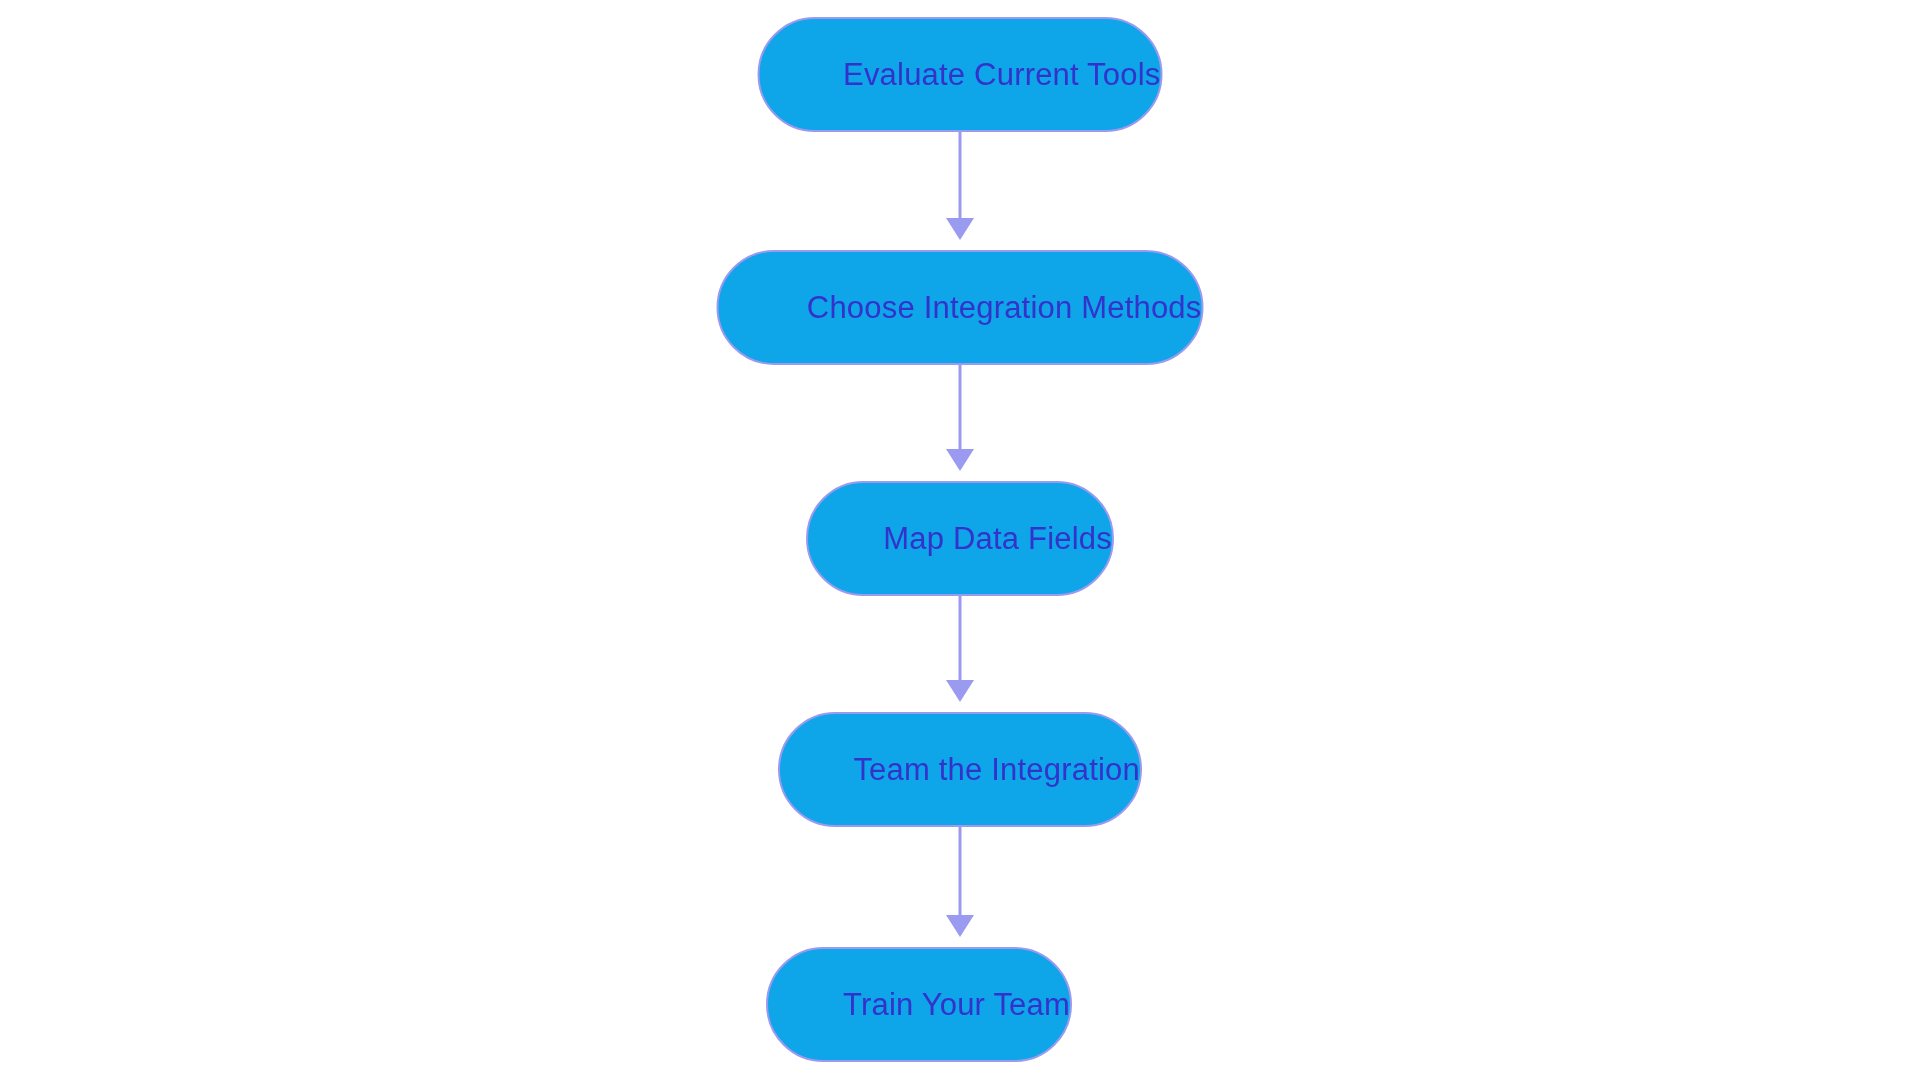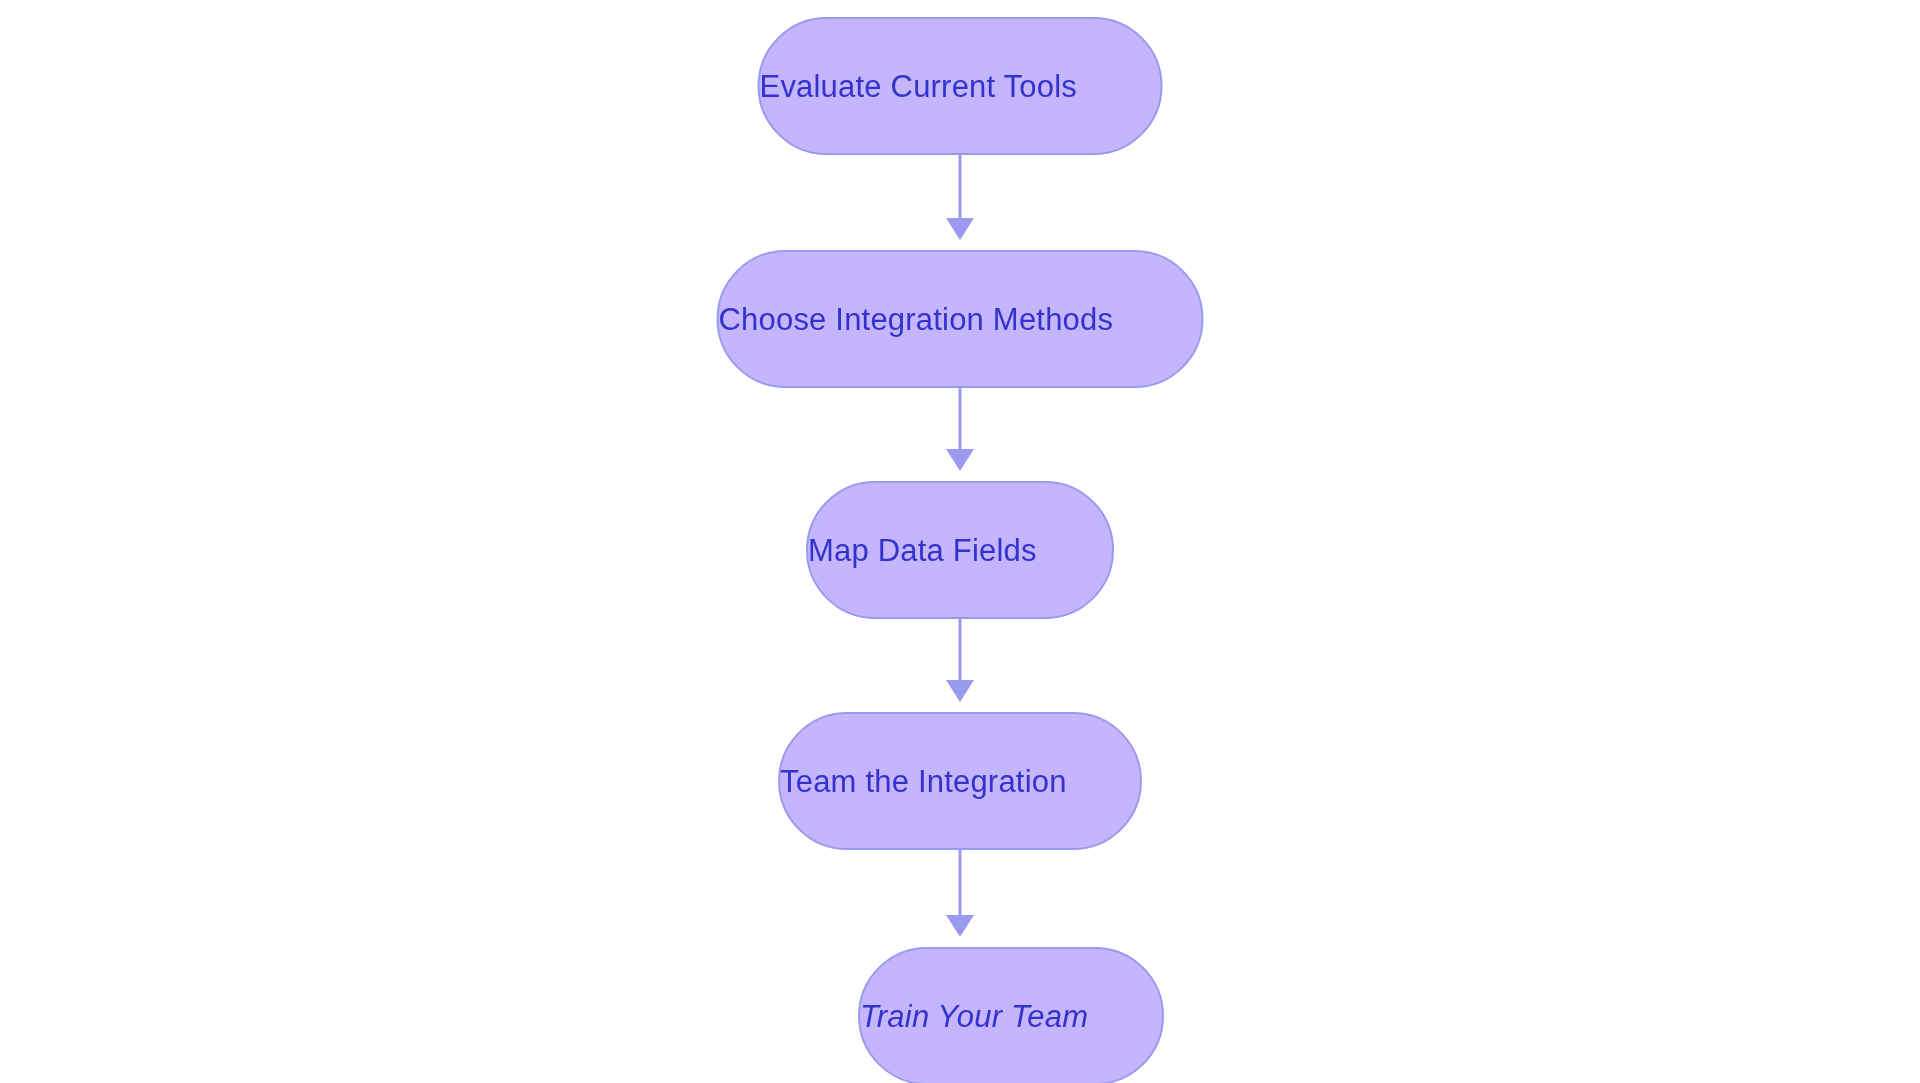--- a/index.html
+++ b/index.html
@@ -39,25 +39,25 @@
     top: 0;
     width: 1920px;
     height: 1083px;
   }
 
   .flow-node {
     position: absolute;
     box-sizing: border-box;
     display: flex;
     align-items: center;
-    justify-content: flex-start;
-    background: #c4b5fd;
+    justify-content: flex-end;
+    background: #0ea5e9;
     border: 2px solid #9a9af0;
     border-radius: 9999px;
-    height: 138px;
+    height: 115px;
     transform: translateX(-50%);
   }
 
   .flow-node-label {
     color: #3333cc;
     font-size: 31px;
     font-weight: 400;
     letter-spacing: 0.2px;
     line-height: 1;
     white-space: nowrap;
@@ -108,18 +108,18 @@
     </div>
 
     <div class="flow-node" style="left:960px; top:481px; width:308px;">
       <span class="flow-node-label">Map Data Fields</span>
     </div>
 
     <div class="flow-node" style="left:960px; top:712px; width:364px;">
       <span class="flow-node-label">Team the Integration</span>
     </div>
 
-    <div class="flow-node" style="left:1011px; top:947px; width:306px;font-style:italic;">
+    <div class="flow-node" style="left:919px; top:947px; width:306px;">
       <span class="flow-node-label">Train Your Team</span>
     </div>
 
   </div>
 </div>
 
 </body></html>

